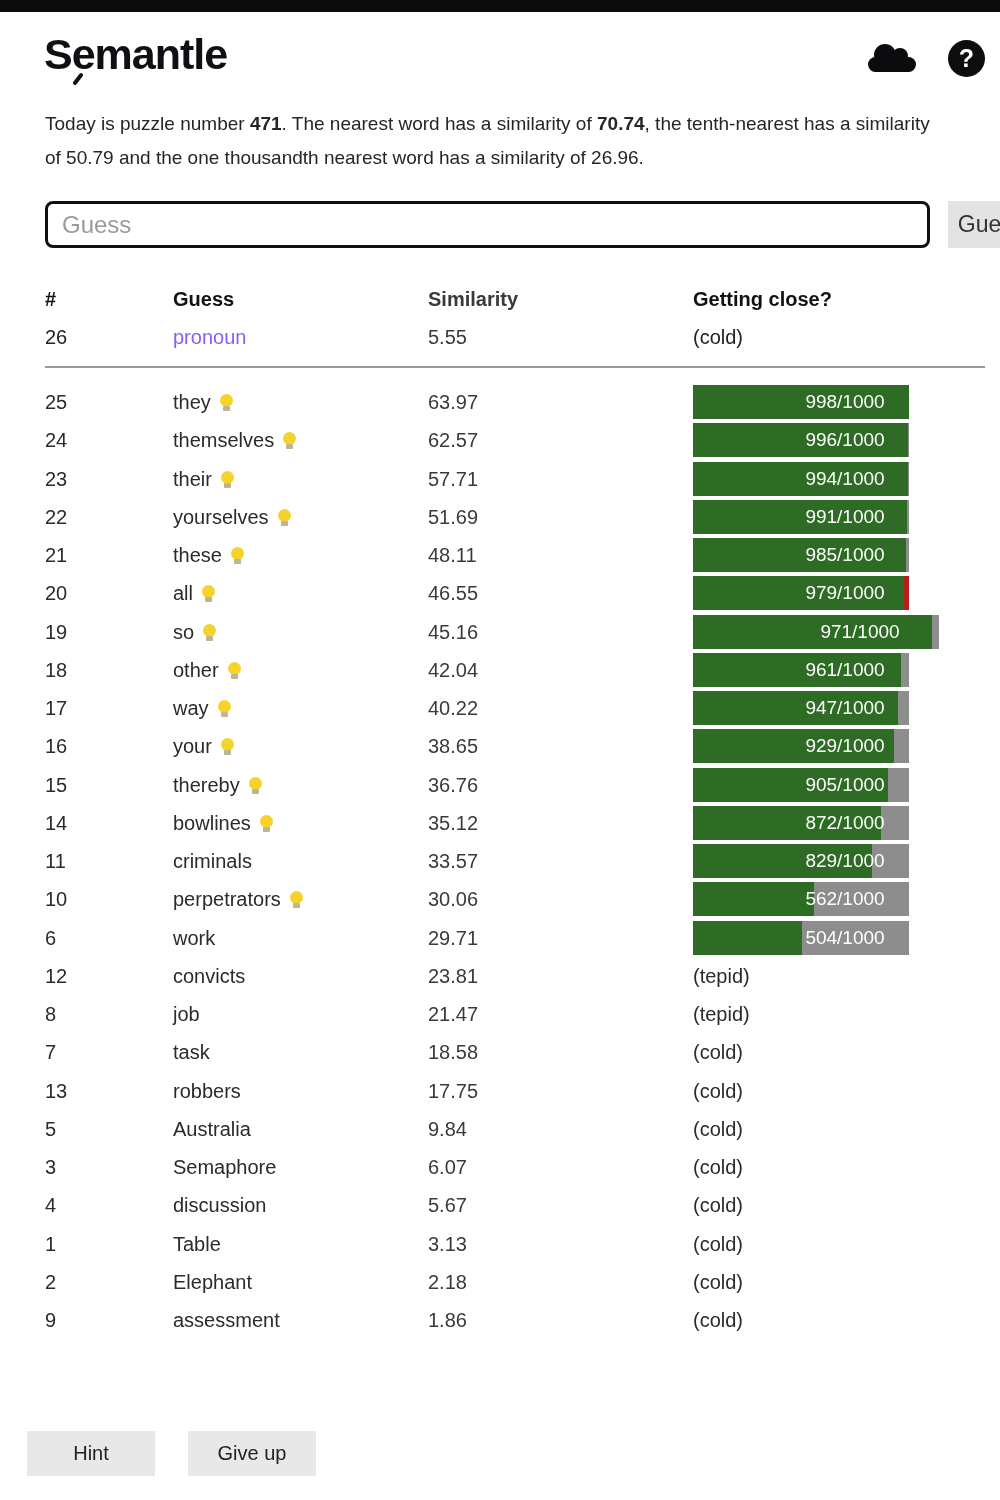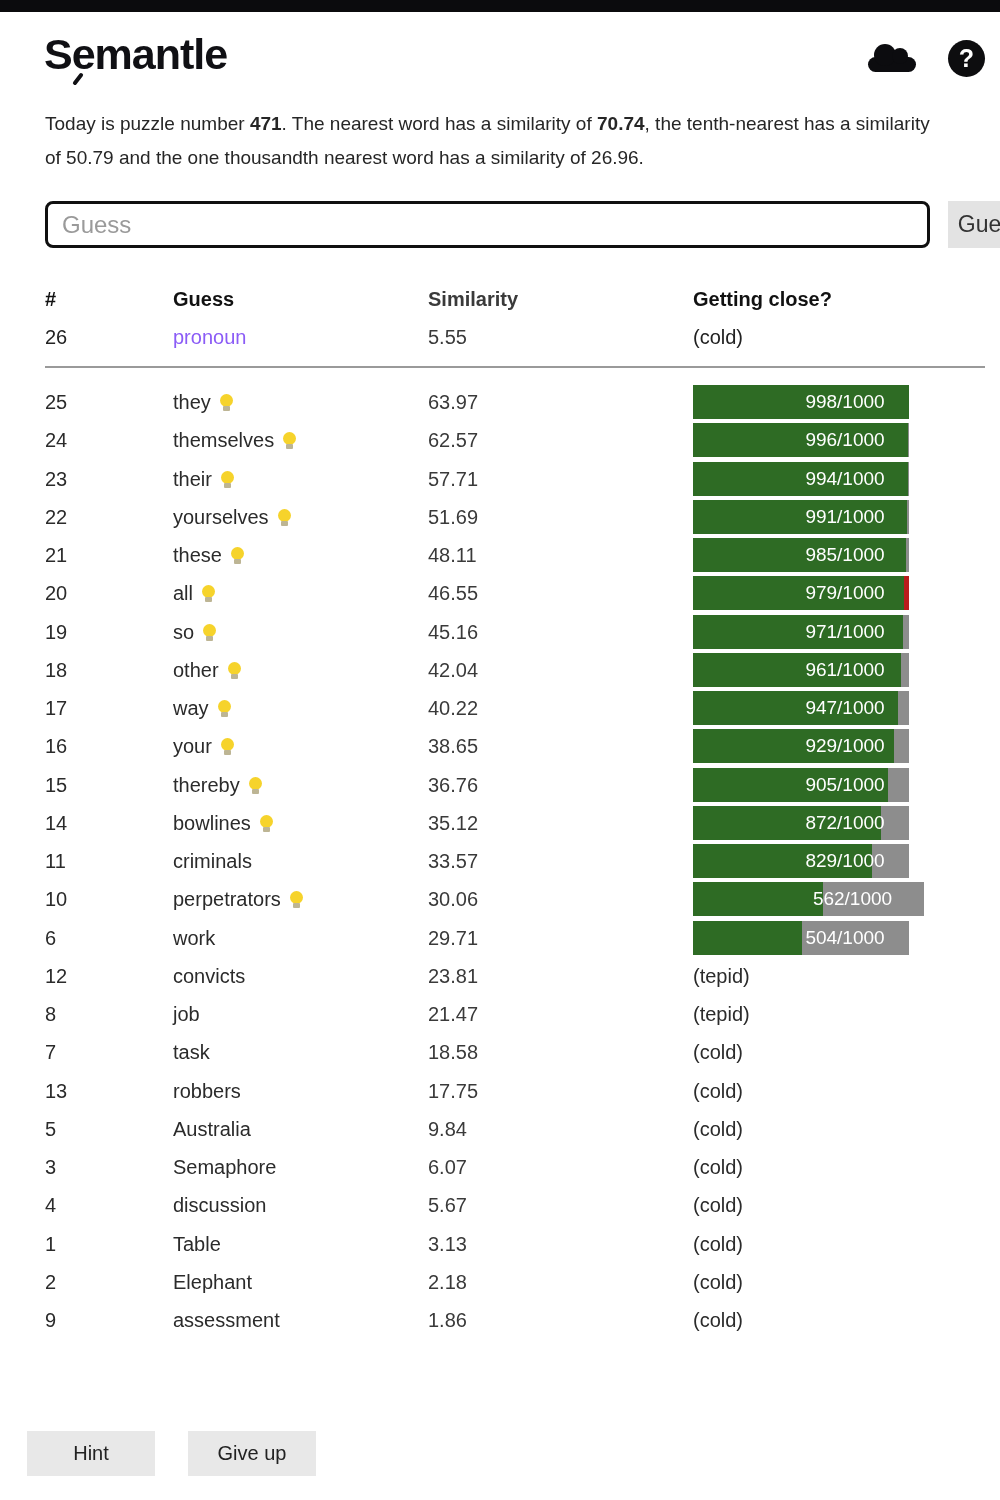--- a/index.html
+++ b/index.html
@@ -159,21 +159,21 @@
       <span class="c sim">46.55</span>
       <div class="bar-track" style="background: #b91c1c;">
         <div class="bar-fill" style="width: 97.9%; background: rgb(46, 107, 36);"></div>
         <div class="bar-label">979/1000</div>
       </div>
     </div>
     <div class="row">
       <span class="c num">19</span>
       <span class="c word"><span>so</span><span class="bulb"></span></span>
       <span class="c sim">45.16</span>
-      <div class="bar-track" style="background: rgb(141, 141, 141);">
+      <div class="bar-track" style="background: rgb(141, 141, 141); padding-left: 30px;">
         <div class="bar-fill" style="width: 97.1%; background: rgb(46, 107, 36);"></div>
         <div class="bar-label">971/1000</div>
       </div>
     </div>
     <div class="row">
       <span class="c num">18</span>
       <span class="c word"><span>other</span><span class="bulb"></span></span>
       <span class="c sim">42.04</span>
       <div class="bar-track" style="background: rgb(141, 141, 141);">
         <div class="bar-fill" style="width: 96.1%; background: rgb(46, 107, 36);"></div>
@@ -222,21 +222,21 @@
       <span class="c sim">33.57</span>
       <div class="bar-track" style="background: rgb(141, 141, 141);">
         <div class="bar-fill" style="width: 82.9%; background: rgb(46, 107, 36);"></div>
         <div class="bar-label">829/1000</div>
       </div>
     </div>
     <div class="row">
       <span class="c num">10</span>
       <span class="c word"><span>perpetrators</span><span class="bulb"></span></span>
       <span class="c sim">30.06</span>
-      <div class="bar-track" style="background: rgb(141, 141, 141); padding-left: 15px;">
+      <div class="bar-track" style="background: rgb(141, 141, 141);">
         <div class="bar-fill" style="width: 56.2%; background: rgb(46, 107, 36);"></div>
         <div class="bar-label">562/1000</div>
       </div>
     </div>
     <div class="row">
       <span class="c num">6</span>
       <span class="c word"><span>work</span></span>
       <span class="c sim">29.71</span>
       <div class="bar-track" style="background: rgb(141, 141, 141);">
         <div class="bar-fill" style="width: 50.4%; background: rgb(46, 107, 36);"></div>

